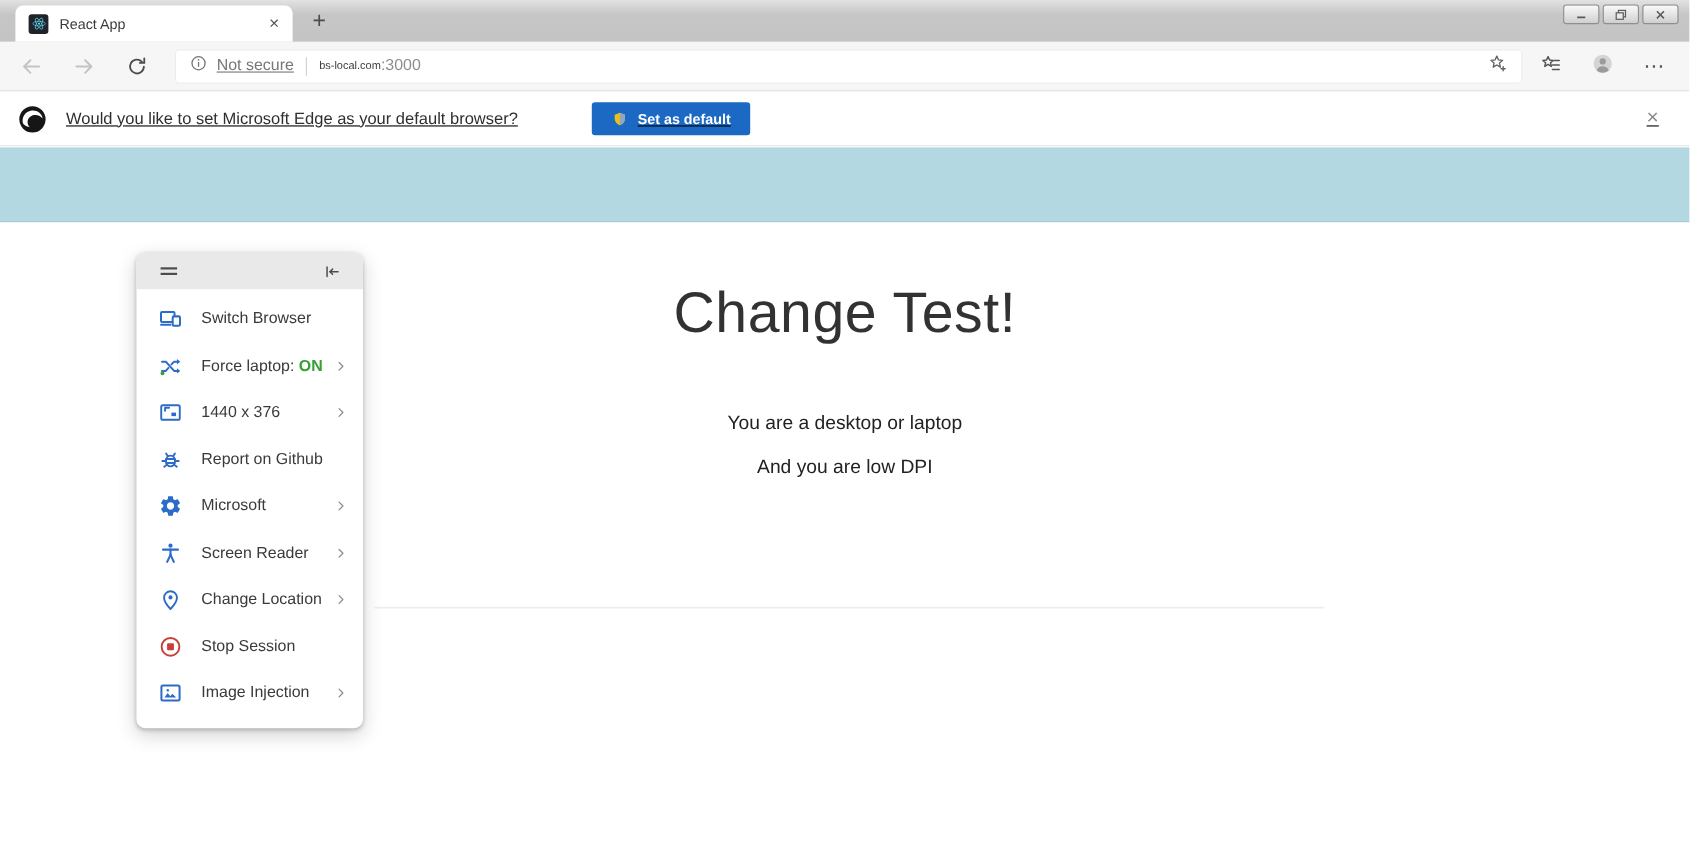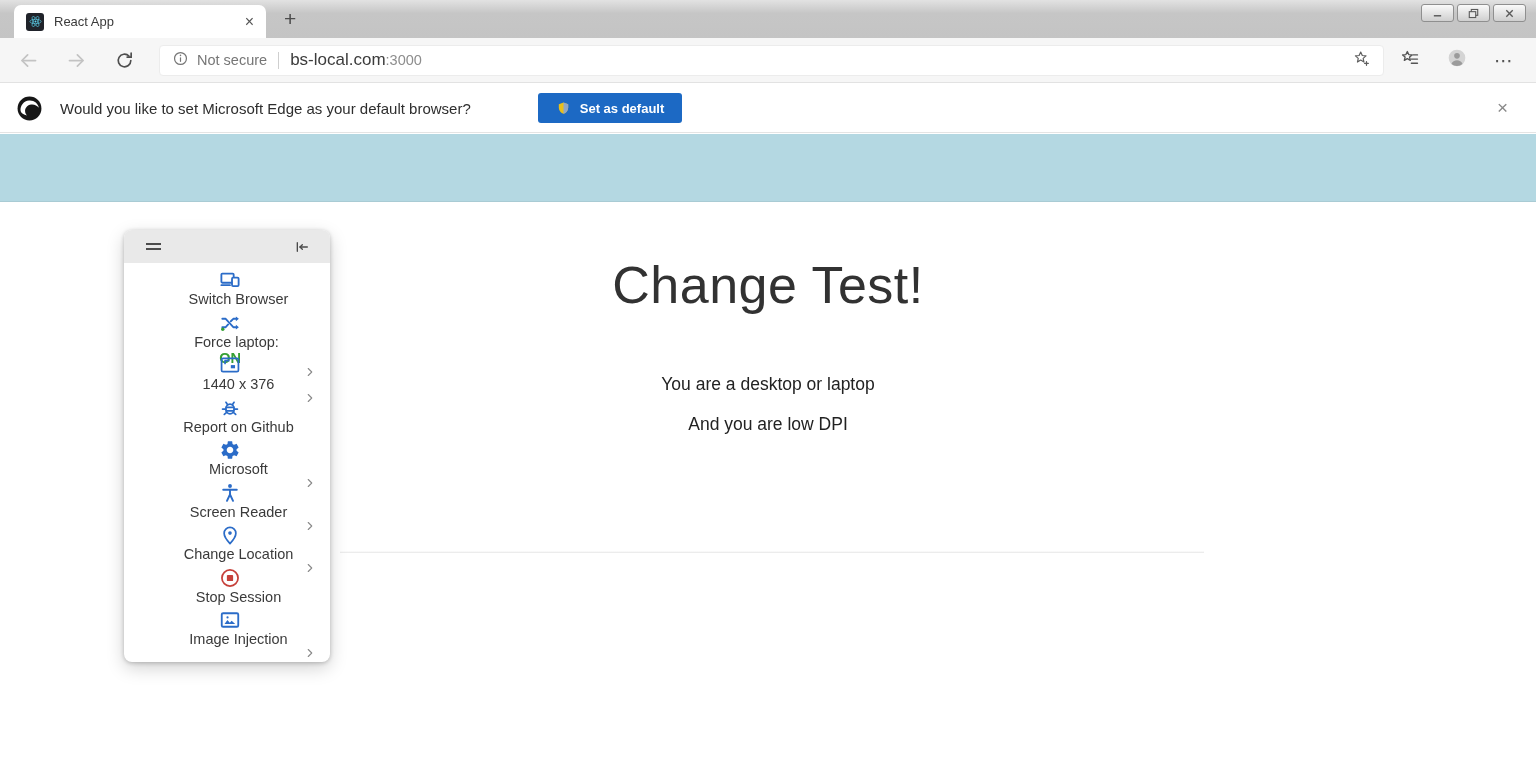--- a/index.html
+++ b/index.html
@@ -30,32 +30,32 @@
   
   .toolbar { position:absolute; top:38px; left:0; right:0; height:45px;
     background:#f6f6f6; border-bottom:1px solid #e2e2e2; display:flex;
     align-items:center; padding:0 18px; }
   .navbtn { display:flex; align-items:center; justify-content:center; }
   .navbtn svg { width:21px; height:21px; }
   .navbtn + .navbtn { margin-left:27px; }
   .addressbar { flex:1; height:31px; background:#fff; border-radius:4px;
     display:flex; align-items:center; padding:0 12px; margin:0 16px 0 24px;
     border:1px solid #ececec; }
-  .sec-label { font-size:14.5px; color:#767676; margin-left:8px; }
+  .sec-label { font-size:14.5px; color:#767676; margin-left:8px;text-decoration:underline; }
   .addr-divider { width:1px; height:17px; background:#cfcfcf; margin:0 11px; }
-  .url-host { font-size:17px; color:#3c3c3c; }
+  .url-host { font-size:10px; color:#3c3c3c; }
   .url-port { font-size:14.5px; color:#8d8d8d; }
   .addr-spacer { flex:1; }
   .tool-icons { display:flex; align-items:center; gap:27px; margin-right:4px; }
   .tool-icons svg { width:20px; height:20px; }
   .more-glyph { font-size:19px; color:#555; letter-spacing:1px; }
 
   
   .banner { position:absolute; top:84px; left:0; right:0; height:49px; background:#fff;
-    border-bottom:1px solid #e4e4e4; display:flex; align-items:center; padding:0 16px; }
+    border-bottom:1px solid #e4e4e4; display:flex; align-items:center; padding:0 16px;text-decoration:underline; }
   .edge-logo { width:27px; height:27px; }
   .banner-text { font-size:15px; color:#2e2e2e; margin-left:17px; }
   .default-btn { margin-left:67px; height:30px; background:#1c69c4; border:none;
     border-radius:3px; color:#fff; font-size:13px; font-weight:700; display:flex;
     align-items:center; padding:0 18px; font-family:inherit; }
   .default-btn svg { width:15px; height:15px; margin-right:9px; }
   .banner-close { margin-left:auto; margin-right:12px; color:#8a8a8a; font-size:19px; }
 
   
   .page { position:absolute; top:134px; left:0; right:0; bottom:0; background:#fff; }
@@ -73,21 +73,21 @@
 
   
   .panel { position:absolute; left:124px; top:96px; width:206px; background:#fff;
     border-radius:8px; box-shadow:0 1px 4px rgba(0,0,0,0.22), 0 6px 18px rgba(0,0,0,0.18); }
   .panel-header { height:33px; background:#e9e9e9; border-radius:8px 8px 0 0;
     display:flex; align-items:center; justify-content:space-between; padding:0 20px 0 22px; }
   .drag-handle { display:flex; flex-direction:column; gap:3px; }
   .drag-handle i { display:block; width:15px; height:2px; background:#4c4c4c; }
   .collapse-btn svg { width:16px; height:16px; display:block; }
   .panel-list { padding:6px 0 10px; }
-  .menu-item { height:42.5px; display:flex; align-items:center; padding:0 14px 0 20px;flex-direction:column; }
+  .menu-item { height:42.5px; display:flex; align-items:center; padding:0 14px 0 20px; }
   .mi-icon { width:22px; height:22px; flex:0 0 auto; display:flex; align-items:center;
     justify-content:center; }
   .mi-icon svg { width:22px; height:22px; }
   .mi-label { font-size:14.5px; color:#3a3a3a; margin-left:17px; white-space:pre; }
   .mi-value { font-size:14.5px; color:#35a033; font-weight:700; }
   .mi-chevron { margin-left:auto; display:flex; }
   .mi-chevron svg { width:12px; height:12px; }
 </style>
 </head>
 <body>

